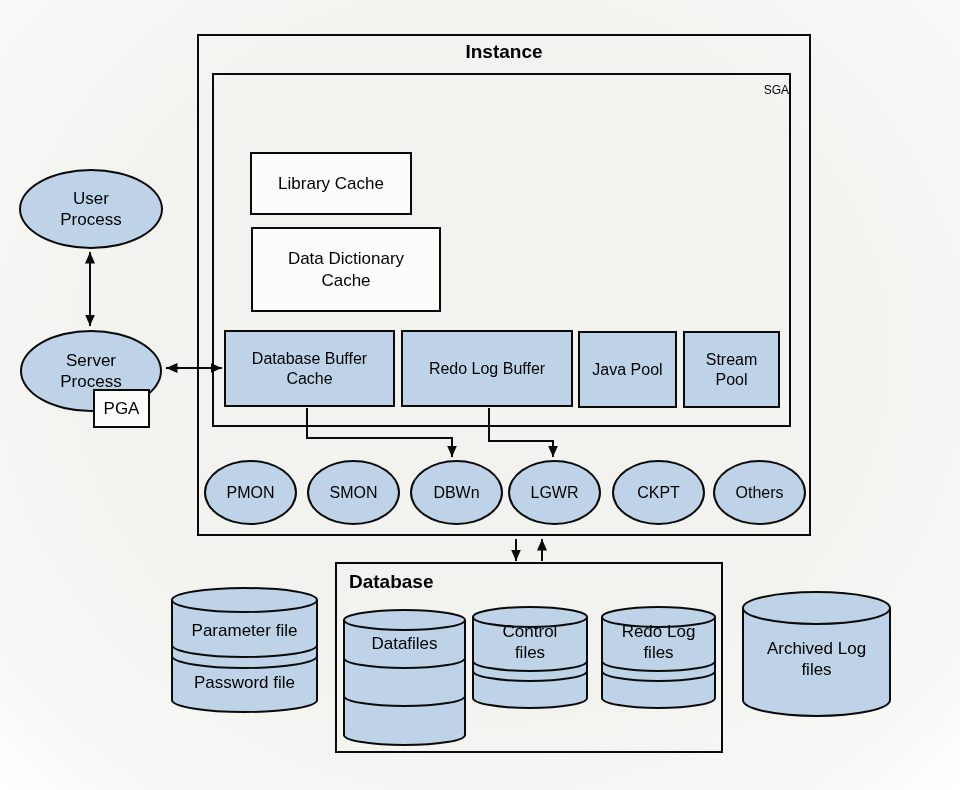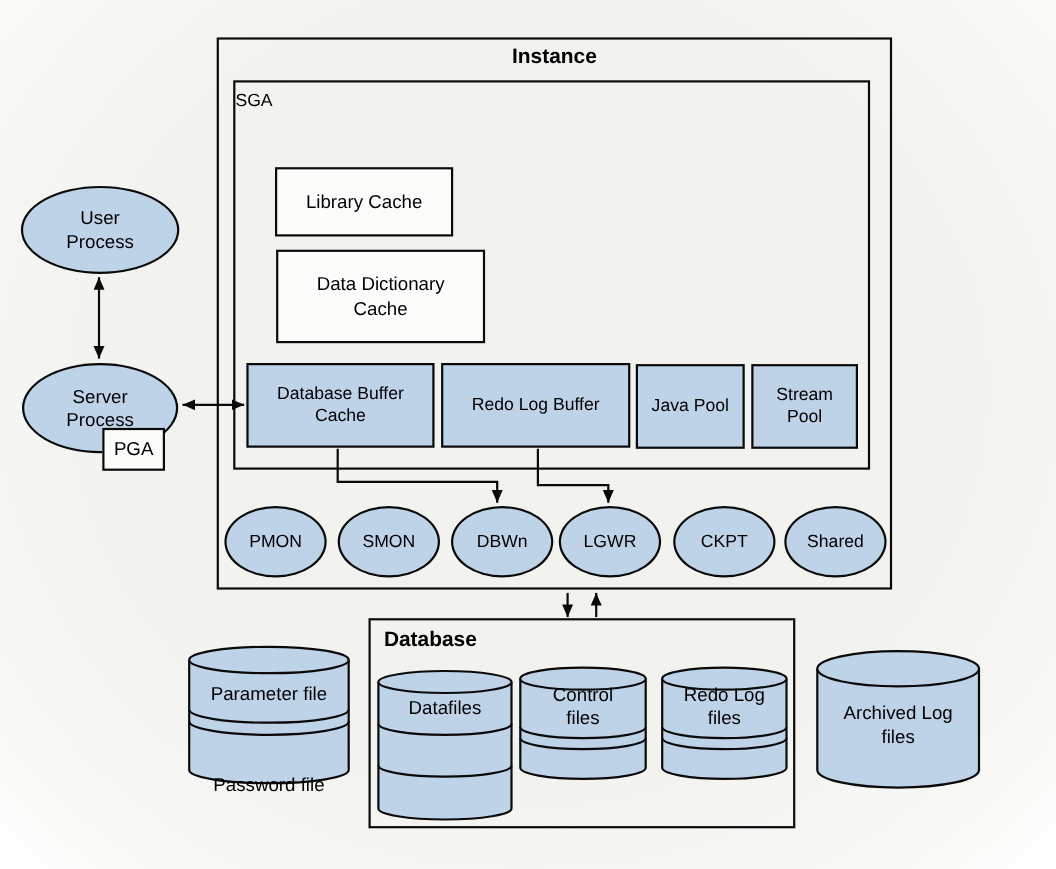--- a/index.html
+++ b/index.html
@@ -9,21 +9,21 @@
     background:radial-gradient(ellipse at 50% 45%, var(--background) 55%, #f8f8f6 85%, #ffffff 100%);
   }
   .box{position:absolute;box-sizing:border-box;border:2px solid var(--shape-border);z-index:1;}
   .blue{background:var(--shape-fill);}
   .white{background:var(--white-fill);}
   .flexc{display:flex;align-items:center;justify-content:center;text-align:center;}
   .ellipse{position:absolute;box-sizing:border-box;border:2.5px solid var(--shape-border);
     border-radius:50%;background:var(--shape-fill);display:flex;align-items:center;
     justify-content:center;text-align:center;z-index:1;}
   .title-lg{display:block;text-align:center;font-size:19px;font-weight:bold;margin-top:5px;}
-  .title-sga{display:block;text-align:left;font-size:16px;margin-top:8px;}
+  .title-sga{display:block;text-align:right;font-size:12px;margin-top:8px;}
   .title-sp{display:block;text-align:center;font-size:17px;margin-top:9px;}
   .fs17{font-size:17px;line-height:1.25;}
   .fs16{font-size:16px;line-height:1.25;}
   .db-title{position:absolute;left:12px;top:7px;font-size:19px;font-weight:bold;}
   .svg-layer{position:absolute;left:0;top:0;z-index:2;pointer-events:none;}
   .cyl-label{position:absolute;z-index:3;text-align:center;font-size:17px;line-height:1.22;
     display:flex;align-items:flex-start;justify-content:center;}
   .stroke{stroke:var(--shape-border);stroke-width:2;}
   .fillb{fill:var(--shape-fill);}
   .nofill{fill:none;}
@@ -73,21 +73,21 @@
   <div class="ellipse fs16" style="left:410px;top:460px;width:93px;height:65px;">
     <span>DBWn</span>
   </div>
   <div class="ellipse fs16" style="left:508px;top:460px;width:93px;height:65px;">
     <span>LGWR</span>
   </div>
   <div class="ellipse fs16" style="left:612px;top:460px;width:93px;height:65px;">
     <span>CKPT</span>
   </div>
   <div class="ellipse fs16" style="left:713px;top:460px;width:93px;height:65px;">
-    <span>Shared</span>
+    <span>Others</span>
   </div>
 
   <div class="ellipse fs17" style="left:19px;top:169px;width:144px;height:80px;">
     <span style="max-width:72px;">User Process</span>
   </div>
   <div class="ellipse fs17" style="left:20px;top:330px;width:142px;height:82px;">
     <span style="max-width:72px;">Server Process</span>
   </div>
   <div class="box white flexc fs17" style="left:93px;top:389px;width:57px;height:39px;z-index:2;align-items:center;">
     <span>PGA</span>
@@ -141,21 +141,21 @@
     <path class="stroke nofill" d="M166,368 H222" marker-start="url(#arr)" marker-end="url(#arr)"></path>
     <path class="stroke nofill" d="M307,408 V438 H452 V457" marker-end="url(#arr)"></path>
     <path class="stroke nofill" d="M489,408 V441 H553 V457" marker-end="url(#arr)"></path>
     <path class="stroke nofill" d="M516,539 V561" marker-end="url(#arr)"></path>
     <path class="stroke nofill" d="M542,561 V539" marker-end="url(#arr)"></path>
   </svg>
 
   <div class="cyl-label" style="left:172px;top:621px;width:145px;">
     <span>Parameter file</span>
   </div>
-  <div class="cyl-label" style="left:172px;top:673px;width:145px;margin-top:31px;">
+  <div class="cyl-label" style="left:172px;top:673px;width:145px;">
     <span>Password file</span>
   </div>
   <div class="cyl-label" style="left:344px;top:634px;width:121px;">
     <span>Datafiles</span>
   </div>
   <div class="cyl-label" style="left:473px;top:622px;width:114px;">
     <span style="max-width:62px;">Control files</span>
   </div>
   <div class="cyl-label" style="left:602px;top:622px;width:113px;">
     <span style="max-width:85px;">Redo Log files</span>

